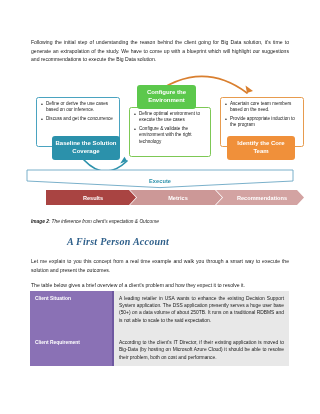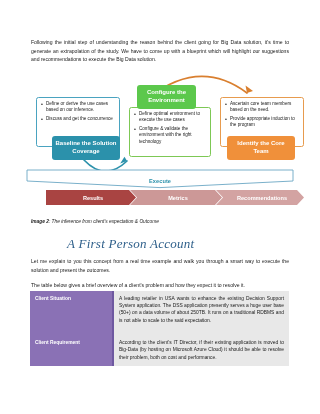--- a/index.html
+++ b/index.html
@@ -162,22 +162,22 @@
   .caption .cap-lead { font-weight: bold; font-style: italic; }
   .caption .cap-body { font-style: italic; }
 
   
   .heading {
     position: absolute;
     left: 67px;
     top: 236px;
     font-family: "Liberation Serif", serif;
     font-style: italic;
-    font-weight: normal;
-    font-size: 13px;
+    font-weight: bold;
+    font-size: 10px;
     color: #2e5f8a;
     letter-spacing: 0.25px;
     text-align: center;
   }
 
   
   .body-p {
     position: absolute;
     left: 31px;
     width: 258px;

